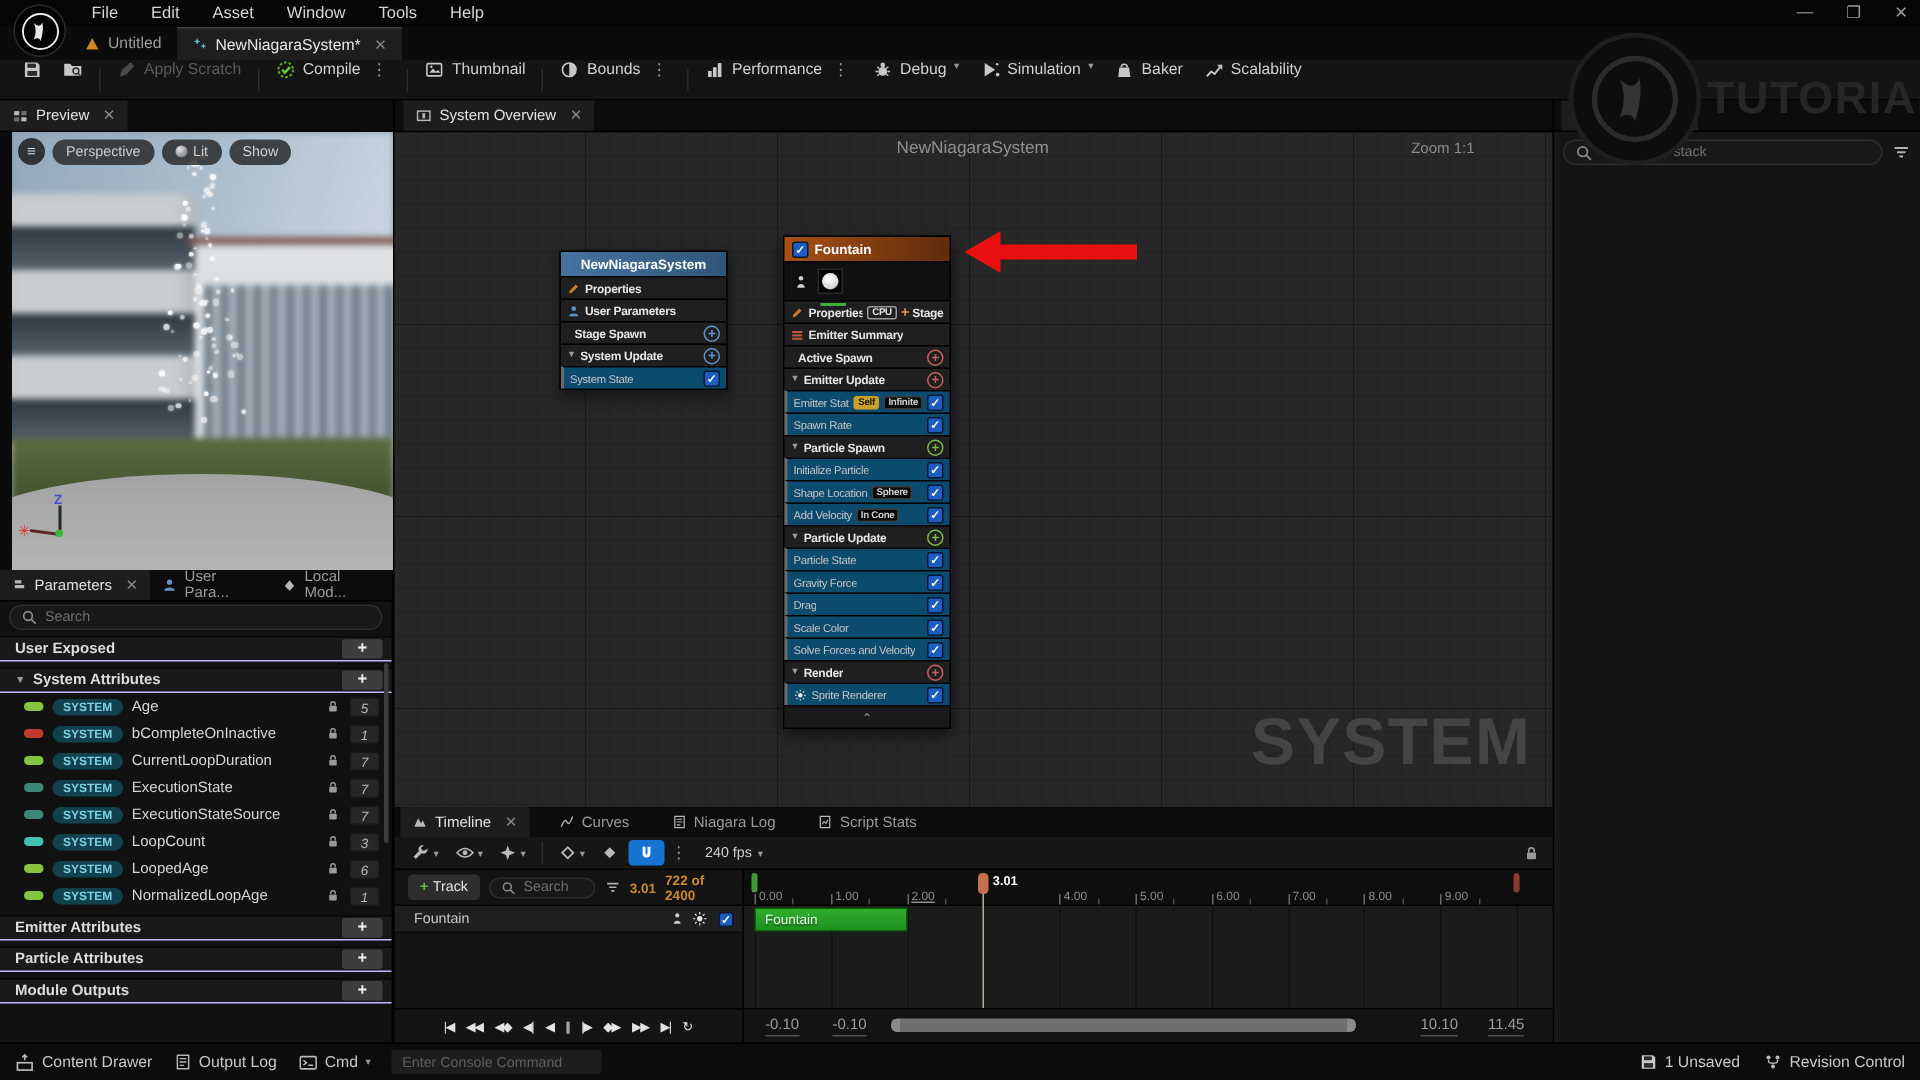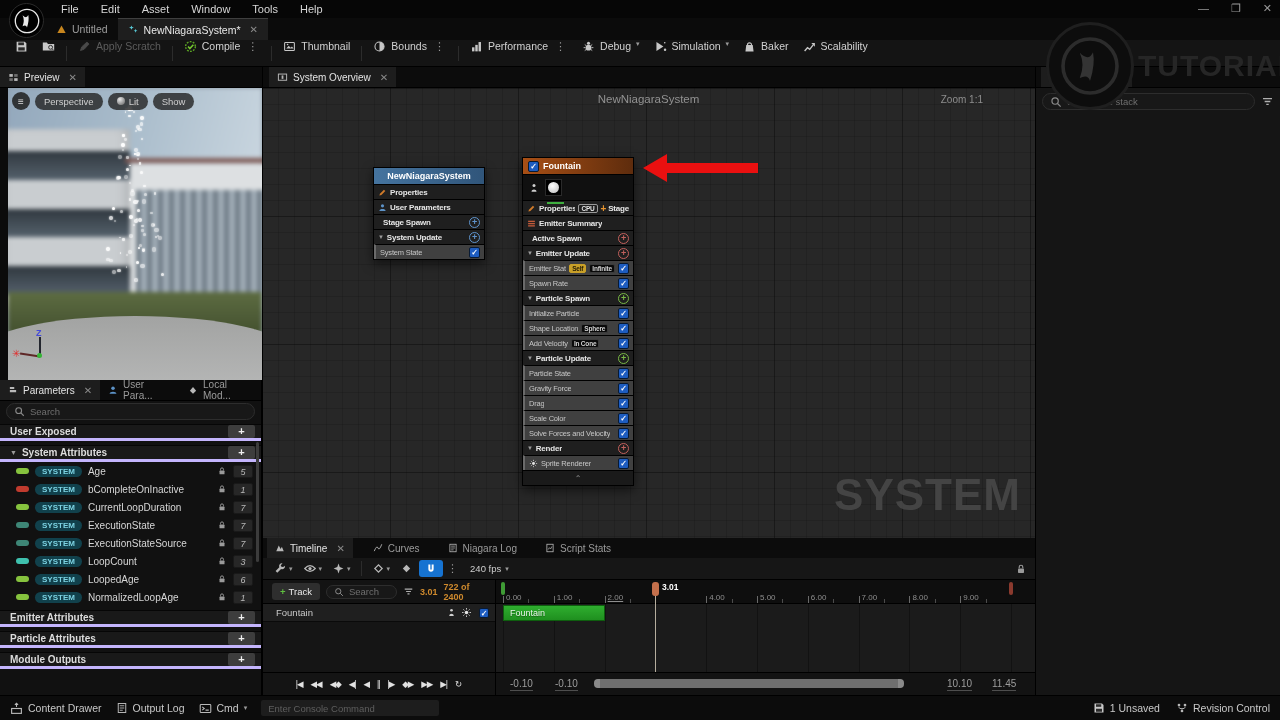--- a/index.html
+++ b/index.html
@@ -51,21 +51,21 @@
   .gz-v{position:absolute;left:19px;top:7px;width:2px;height:18px;background:#23262e;}
   .gz-x{position:absolute;left:0px;top:24px;width:20px;height:2px;background:#5e2726;transform:rotate(8deg);}
   .gz-star{position:absolute;left:-8px;top:18px;color:#e03030;font-size:10px;}
   .gz-o{position:absolute;left:17px;top:23px;width:5px;height:5px;border-radius:50%;background:#35b435;}
   
   #params{position:absolute;top:380px;left:0;width:262px;bottom:25px;background:#111;border-right:1px solid #000;}
   .modes{display:flex;align-items:center;gap:8px;height:18px;padding:0 8px;background:#141414;}
   .mode-on{background:#1673d1;color:#fff;font-size:9.5px;padding:2px 9px;border-radius:2px;font-weight:bold;}
   .mode-off{color:#575757;font-size:9.5px;}
   #params .search{margin:2px 6px 4px 6px;}
-  .sec-row{display:flex;align-items:center;gap:5px;height:17px;padding:0 6px 0 10px;background:#191919;border-top:1px solid #060606;border-bottom:3px solid #c4b5fd;font-weight:bold;font-size:10px;color:#dcdcdc;margin-top:4px;}
+  .sec-row{display:flex;align-items:center;gap:5px;height:17px;padding:0 6px 0 10px;background:#191919;border-top:1px solid #060606;border-bottom:1px solid #c4b5fd;font-weight:bold;font-size:10px;color:#dcdcdc;margin-top:4px;}
   .sec-arrow{color:#9a9a9a;font-size:7px;}
   .plus-btn{margin-left:auto;width:27px;height:13px;background:#3d3d3d;border-radius:2px;color:#f0f0f0;text-align:center;line-height:12px;font-size:11px;font-weight:bold;}
   .attr-row{display:flex;align-items:center;gap:6px;height:18px;padding:0 8px 0 16px;font-size:10px;color:#d6d6d6;}
   .attr-pill{width:13px;height:6px;border-radius:3px;flex:none;}
   .ns-badge{background:#11414c;color:#7cd2e2;font-size:8px;font-weight:bold;padding:1px 7px;border-radius:8px;flex:none;}
   .attr-name{white-space:nowrap;overflow:hidden;}
   .attr-lock{margin-left:auto;flex:none;}
   .count{width:20px;height:13px;background:#272727;border:1px solid #191919;color:#b9b9b9;font-size:9px;font-style:italic;text-align:center;line-height:12px;border-radius:2px;flex:none;}
   .pscroll{position:absolute;right:2px;top:62px;width:3px;height:120px;background:#3c3c3c;border-radius:2px;}
   
@@ -73,21 +73,21 @@
   #graph-canvas{position:absolute;top:21px;left:0;right:0;bottom:0;background:#272727;background-image:linear-gradient(rgba(0,0,0,.28) 1px,transparent 1px),linear-gradient(90deg,rgba(0,0,0,.28) 1px,transparent 1px),linear-gradient(rgba(0,0,0,.12) 1px,transparent 1px),linear-gradient(90deg,rgba(0,0,0,.12) 1px,transparent 1px);background-size:128px 128px,128px 128px,16px 16px,16px 16px;overflow:hidden;}
   .graph-title{position:absolute;top:5px;left:50%;transform:translateX(-50%);color:#929292;font-size:11.5px;}
   .graph-zoom{position:absolute;top:6px;right:52px;color:#8d8d8d;font-size:10px;}
   .sys-watermark{position:absolute;right:14px;bottom:18px;font-size:44px;font-weight:bold;color:#4a4a4a;letter-spacing:1px;opacity:.85;}
   .node{position:absolute;background:#0d0d0d;border:1px solid #000;box-shadow:0 4px 10px rgba(0,0,0,.55);}
   .node-header{height:16px;display:flex;align-items:center;gap:4px;padding:0 5px;font-weight:bold;color:#fff;font-size:9px;}
   .hdr-sys{background:linear-gradient(90deg,#45749f,#30557a);justify-content:center;}
   .hdr-ftn{background:linear-gradient(90deg,#a84f15,#5e2c0d);}
   .nrow{display:flex;align-items:center;gap:3px;height:15px;padding:0 4px;border-top:1px solid #000;background:#161616;color:#c6c6c6;font-size:7.5px;letter-spacing:-.2px;white-space:nowrap;}
   .nrow.group{background:#1f1f1f;color:#e6e6e6;font-weight:bold;font-size:8px;}
-  .nrow.module{background:#404040;border-left:2px solid #6a6a6a;}
+  .nrow.module{background:#0c4a6e;border-left:2px solid #6a6a6a;}
   .nrow .lbl{overflow:hidden;}
   .chk{width:11px;height:11px;background:#1d5cc0;border:1px solid #081a33;border-radius:2px;color:#fff;font-size:8px;line-height:10px;text-align:center;margin-left:auto;flex:none;font-weight:bold;}
   .pring{width:11px;height:11px;border-radius:50%;border:1px solid currentColor;font-size:9px;line-height:9px;text-align:center;margin-left:auto;flex:none;font-weight:bold;}
   .pr-red{color:#c2605c;}.pr-green{color:#78b844;}.pr-blue{color:#5e93cc;}
   .nbadge{background:#090909;border:1px solid #3b3b3b;color:#d0d0d0;font-size:6.5px;padding:0 2px;border-radius:2px;font-weight:bold;flex:none;}
   .nbadge.yellow{background:#c9a028;border-color:#c9a028;color:#241c04;}
   .tri{color:#9b9b9b;font-size:6px;flex:none;}
   .ftn-strip{height:26px;display:flex;align-items:center;gap:6px;padding:0 6px;background:#101010;border-top:1px solid #000;}
   .thumb{width:17px;height:17px;background:#000;border:1px solid #2a2a2a;display:flex;align-items:center;justify-content:center;}
   .thumb i{width:11px;height:11px;border-radius:50%;background:radial-gradient(circle at 40% 35%,#fff,#bdbdbd);}
@@ -132,21 +132,21 @@
   .playhead-line{position:absolute;top:48px;height:86px;width:1px;background:#c8bfae;opacity:.9;}
   .playhead-grip{position:absolute;top:44px;width:7px;height:14px;background:#c4704c;border-radius:3px;}
   .playhead-label{position:absolute;top:44px;font-size:8.5px;font-weight:bold;color:#fff;}
   .tl-rangebar{position:absolute;left:233px;right:0;bottom:0;height:23px;background:#131313;border-top:1px solid #000;border-left:1px solid #000;}
   .rangeval{position:absolute;top:5px;font-size:10px;color:#9d9d9d;border-bottom:1px solid #4e4e4e;padding-bottom:1px;}
   .hscroll{position:absolute;top:6px;height:9px;background:#1e1e1e;border-radius:4px;}
   .hthumb{position:absolute;top:0;bottom:0;left:0;right:0;background:#6f6f6f;border-radius:4px;border-left:6px solid #8a8a8a;border-right:6px solid #8a8a8a;}
   
   #statusbar{position:absolute;left:0;right:0;bottom:0;height:25px;background:#0c0c0c;border-top:1px solid #000;display:flex;align-items:center;padding:0 10px;gap:14px;}
   .sb-item{display:flex;align-items:center;gap:5px;font-size:10.5px;color:#c9c9c9;}
-  .console{width:178px;height:16px;background:#1d1d1d;border-radius:2px;color:#5e5e5e;font-size:9.5px;display:flex;align-items:center;padding:0 7px;}
+  .console{width:140px;height:16px;background:#1d1d1d;border-radius:2px;color:#5e5e5e;font-size:9.5px;display:flex;align-items:center;padding:0 7px;}
   .sb-right{margin-left:auto;display:flex;gap:16px;}
   
   #tutorial{position:absolute;top:22px;left:1046px;display:flex;align-items:center;z-index:9;pointer-events:none;}
   .tut-circle{width:88px;height:88px;border-radius:50%;background:#0d0d0d;border:3px solid #1f1f1f;display:flex;align-items:center;justify-content:center;}
   .tut-text{font-size:30px;font-weight:bold;color:#262626;letter-spacing:1px;margin-left:4px;}
   .vdiv{position:absolute;top:67px;bottom:25px;left:262px;width:1px;background:#000;}
 </style>
 </head>
 <body>
 

